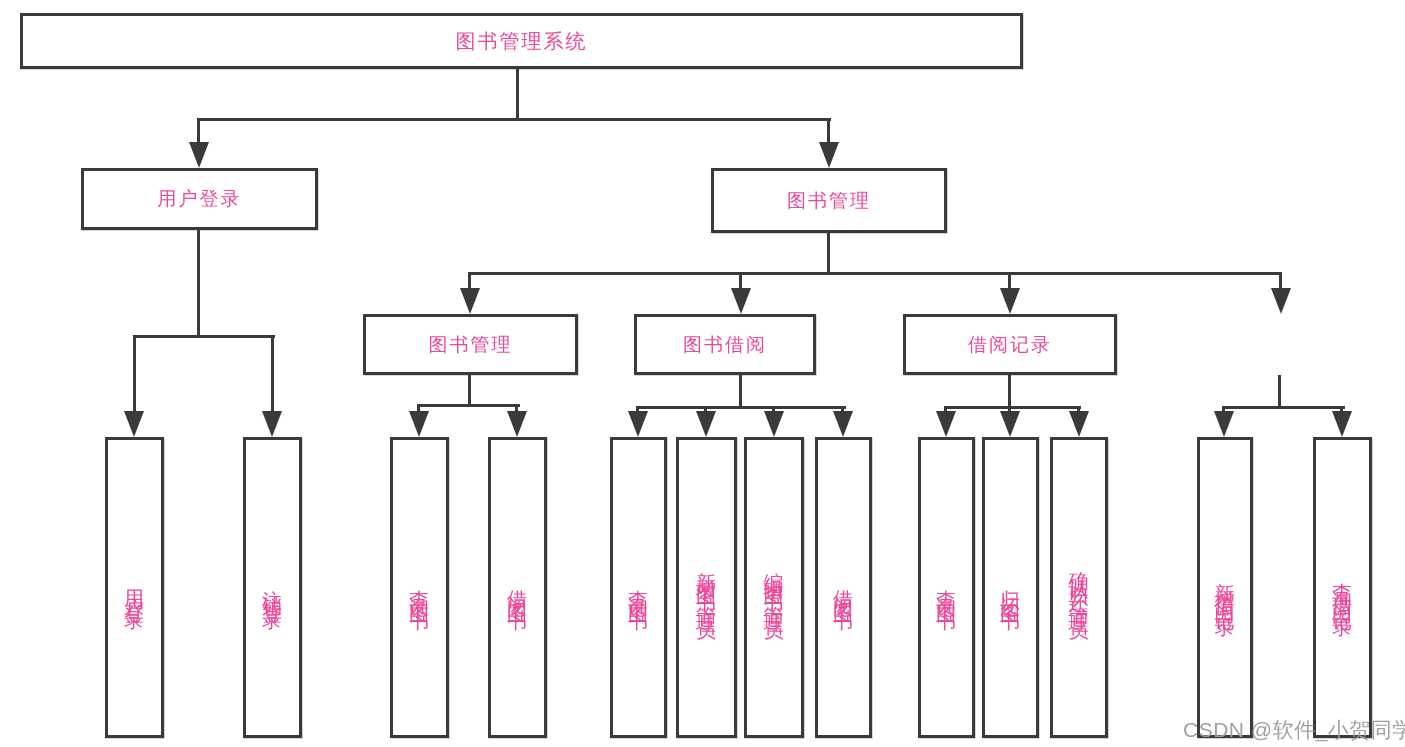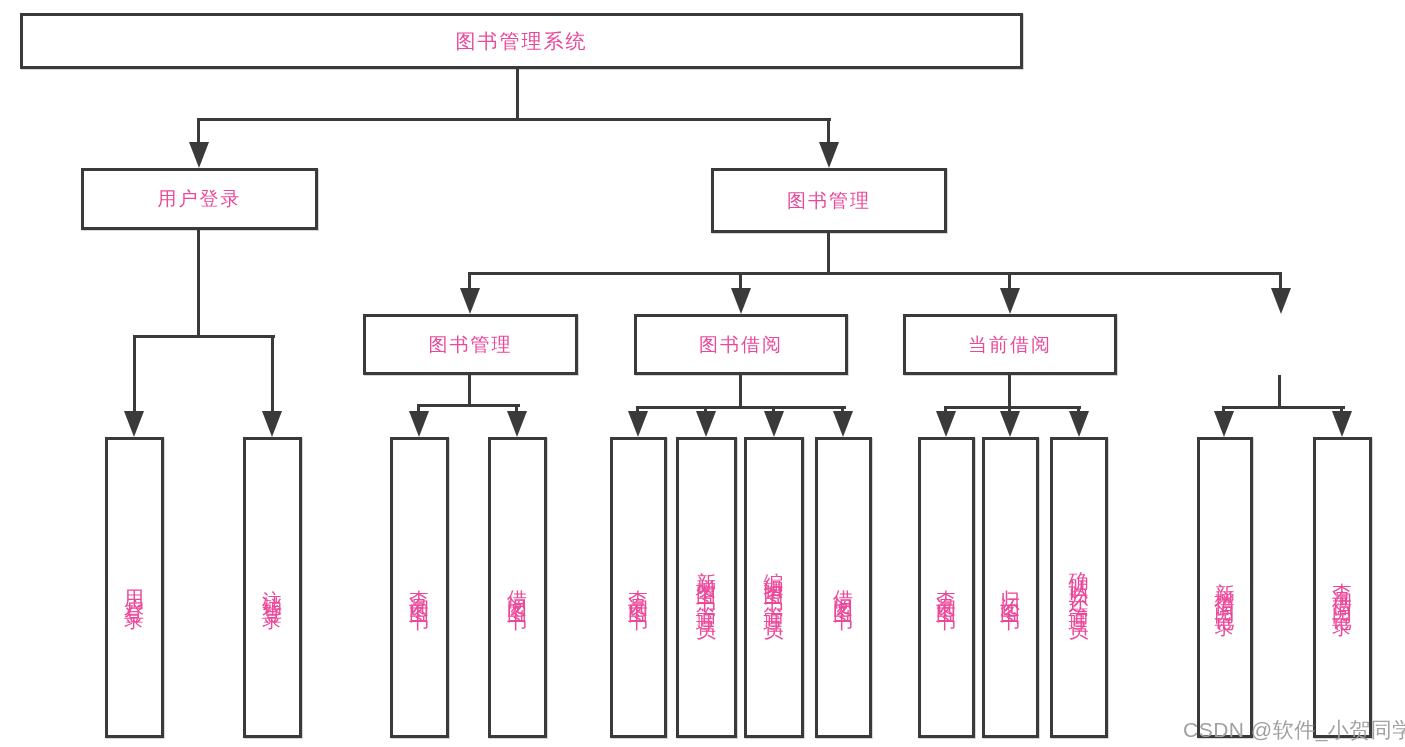--- a/index.html
+++ b/index.html
@@ -66,25 +66,25 @@
   <div class="line" style="left:739px;top:272px;width:3px;height:20px"></div>
   <div class="ar" style="left:731px;top:288px"></div>
   <div class="line" style="left:1008px;top:272px;width:3px;height:20px"></div>
   <div class="ar" style="left:1000px;top:288px"></div>
   <div class="line" style="left:1279px;top:272px;width:3px;height:20px"></div>
   <div class="ar" style="left:1271px;top:288px"></div>
 
   <div class="node" style="left:363px;top:314px;width:215px;height:61px">
     <span class="lbl">图书管理</span>
   </div>
-  <div class="node" style="left:634px;top:314px;width:214px;height:61px">
+  <div class="node" style="left:634px;top:314px;width:182px;height:61px">
     <span class="lbl">图书借阅</span>
   </div>
   <div class="node" style="left:903px;top:314px;width:214px;height:61px">
-    <span class="lbl">当前借阅</span>
+    <span class="lbl">借阅记录</span>
   </div>
 
   <div class="line" style="left:468px;top:375px;width:3px;height:32px"></div>
   <div class="line" style="left:417px;top:404px;width:103px;height:3px"></div>
   <div class="line" style="left:417px;top:404px;width:3px;height:12px"></div>
   <div class="ar" style="left:409px;top:411px"></div>
   <div class="line" style="left:515px;top:404px;width:3px;height:12px"></div>
   <div class="ar" style="left:507px;top:411px"></div>
 
   <div class="line" style="left:739px;top:375px;width:3px;height:34px"></div>

